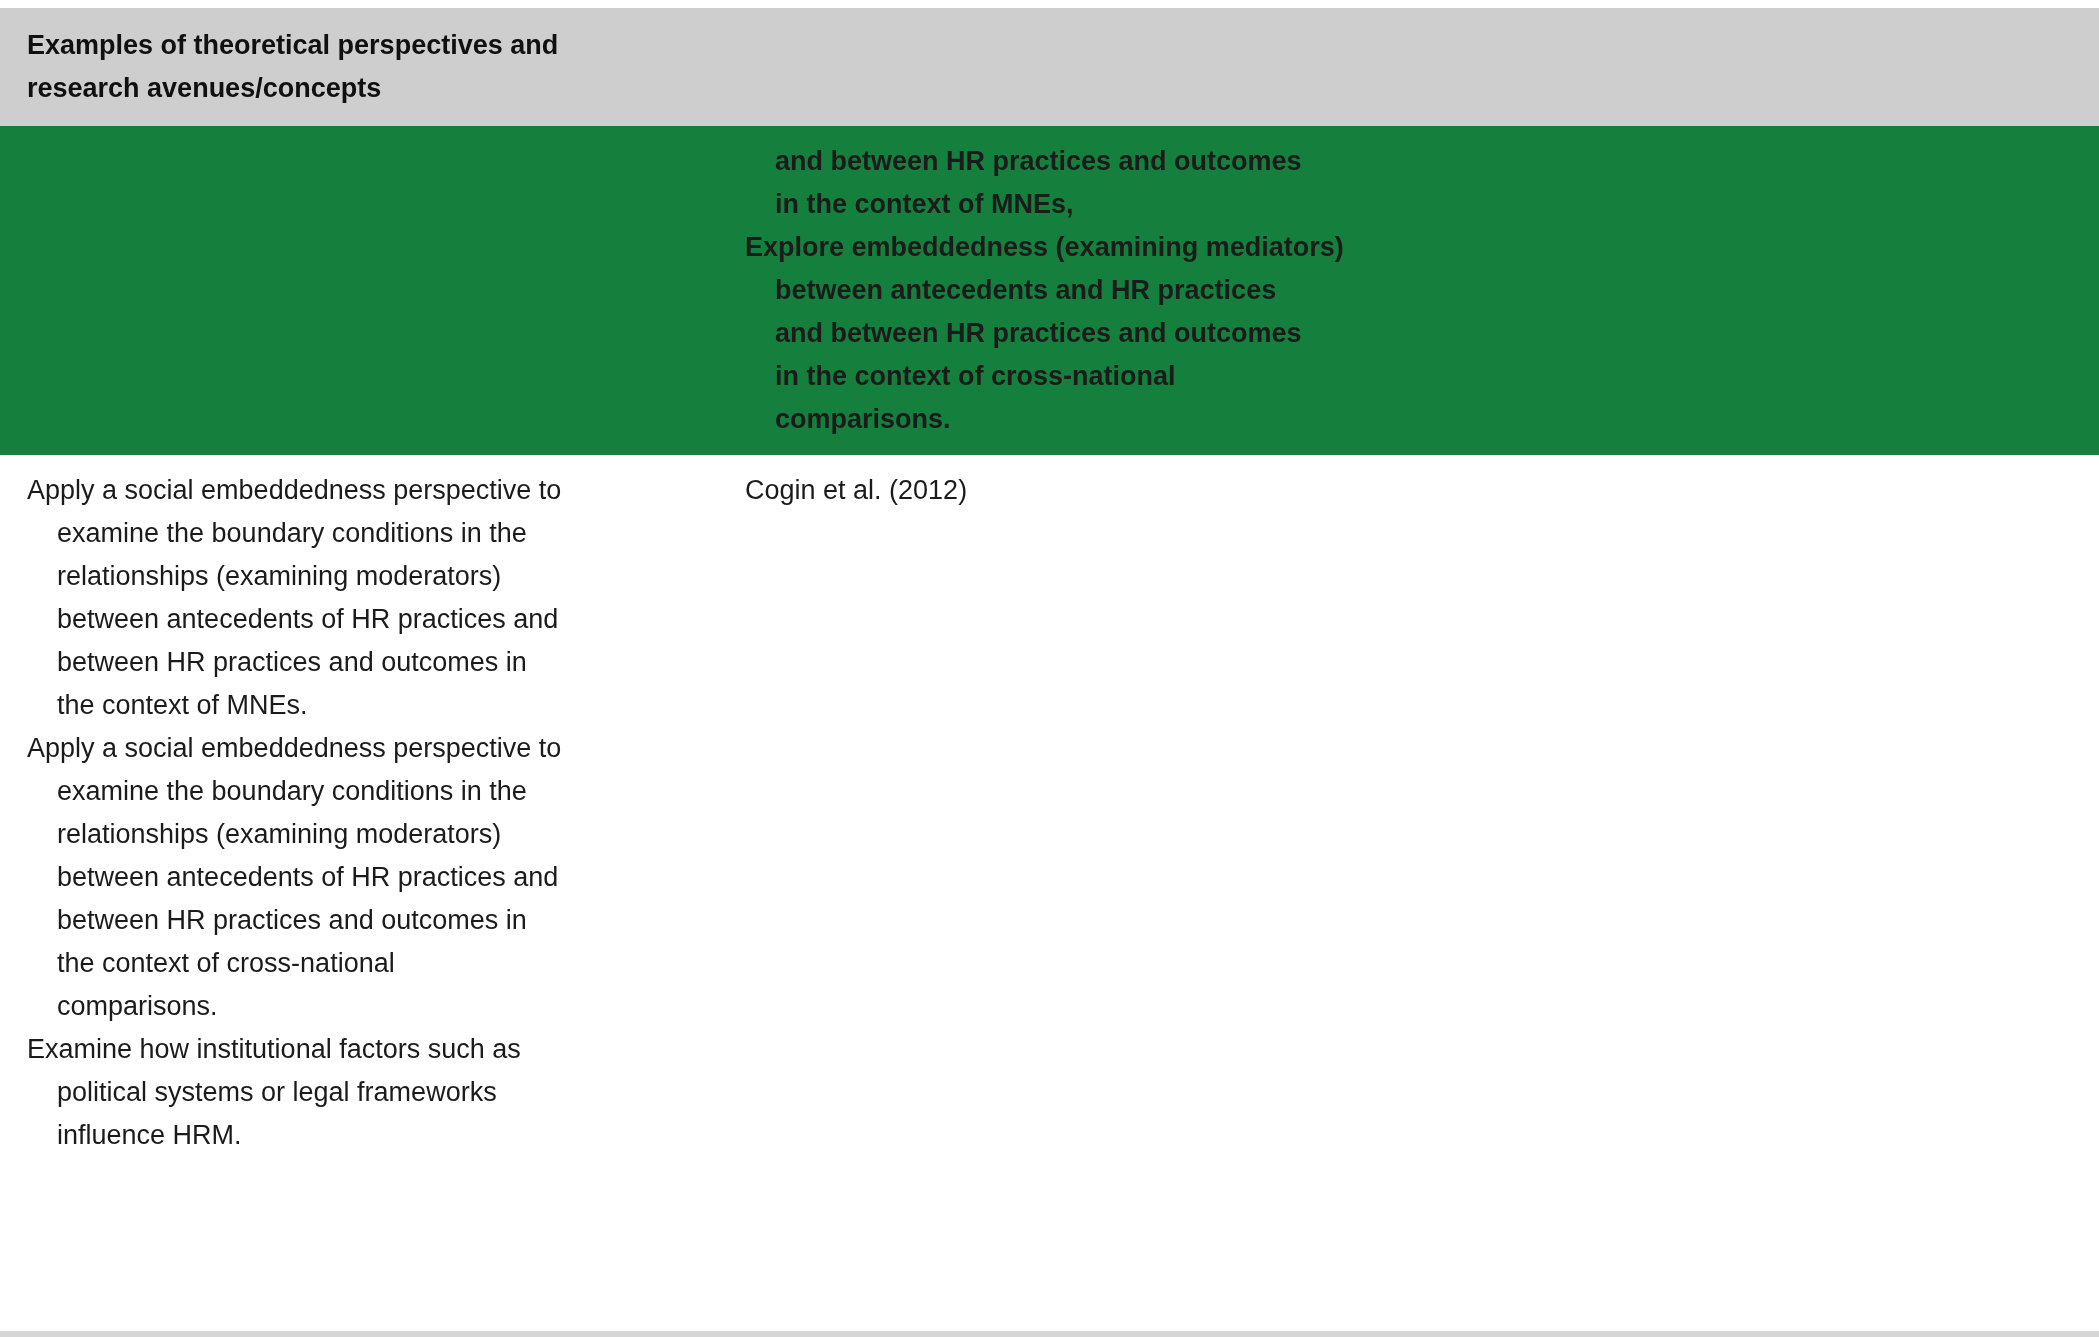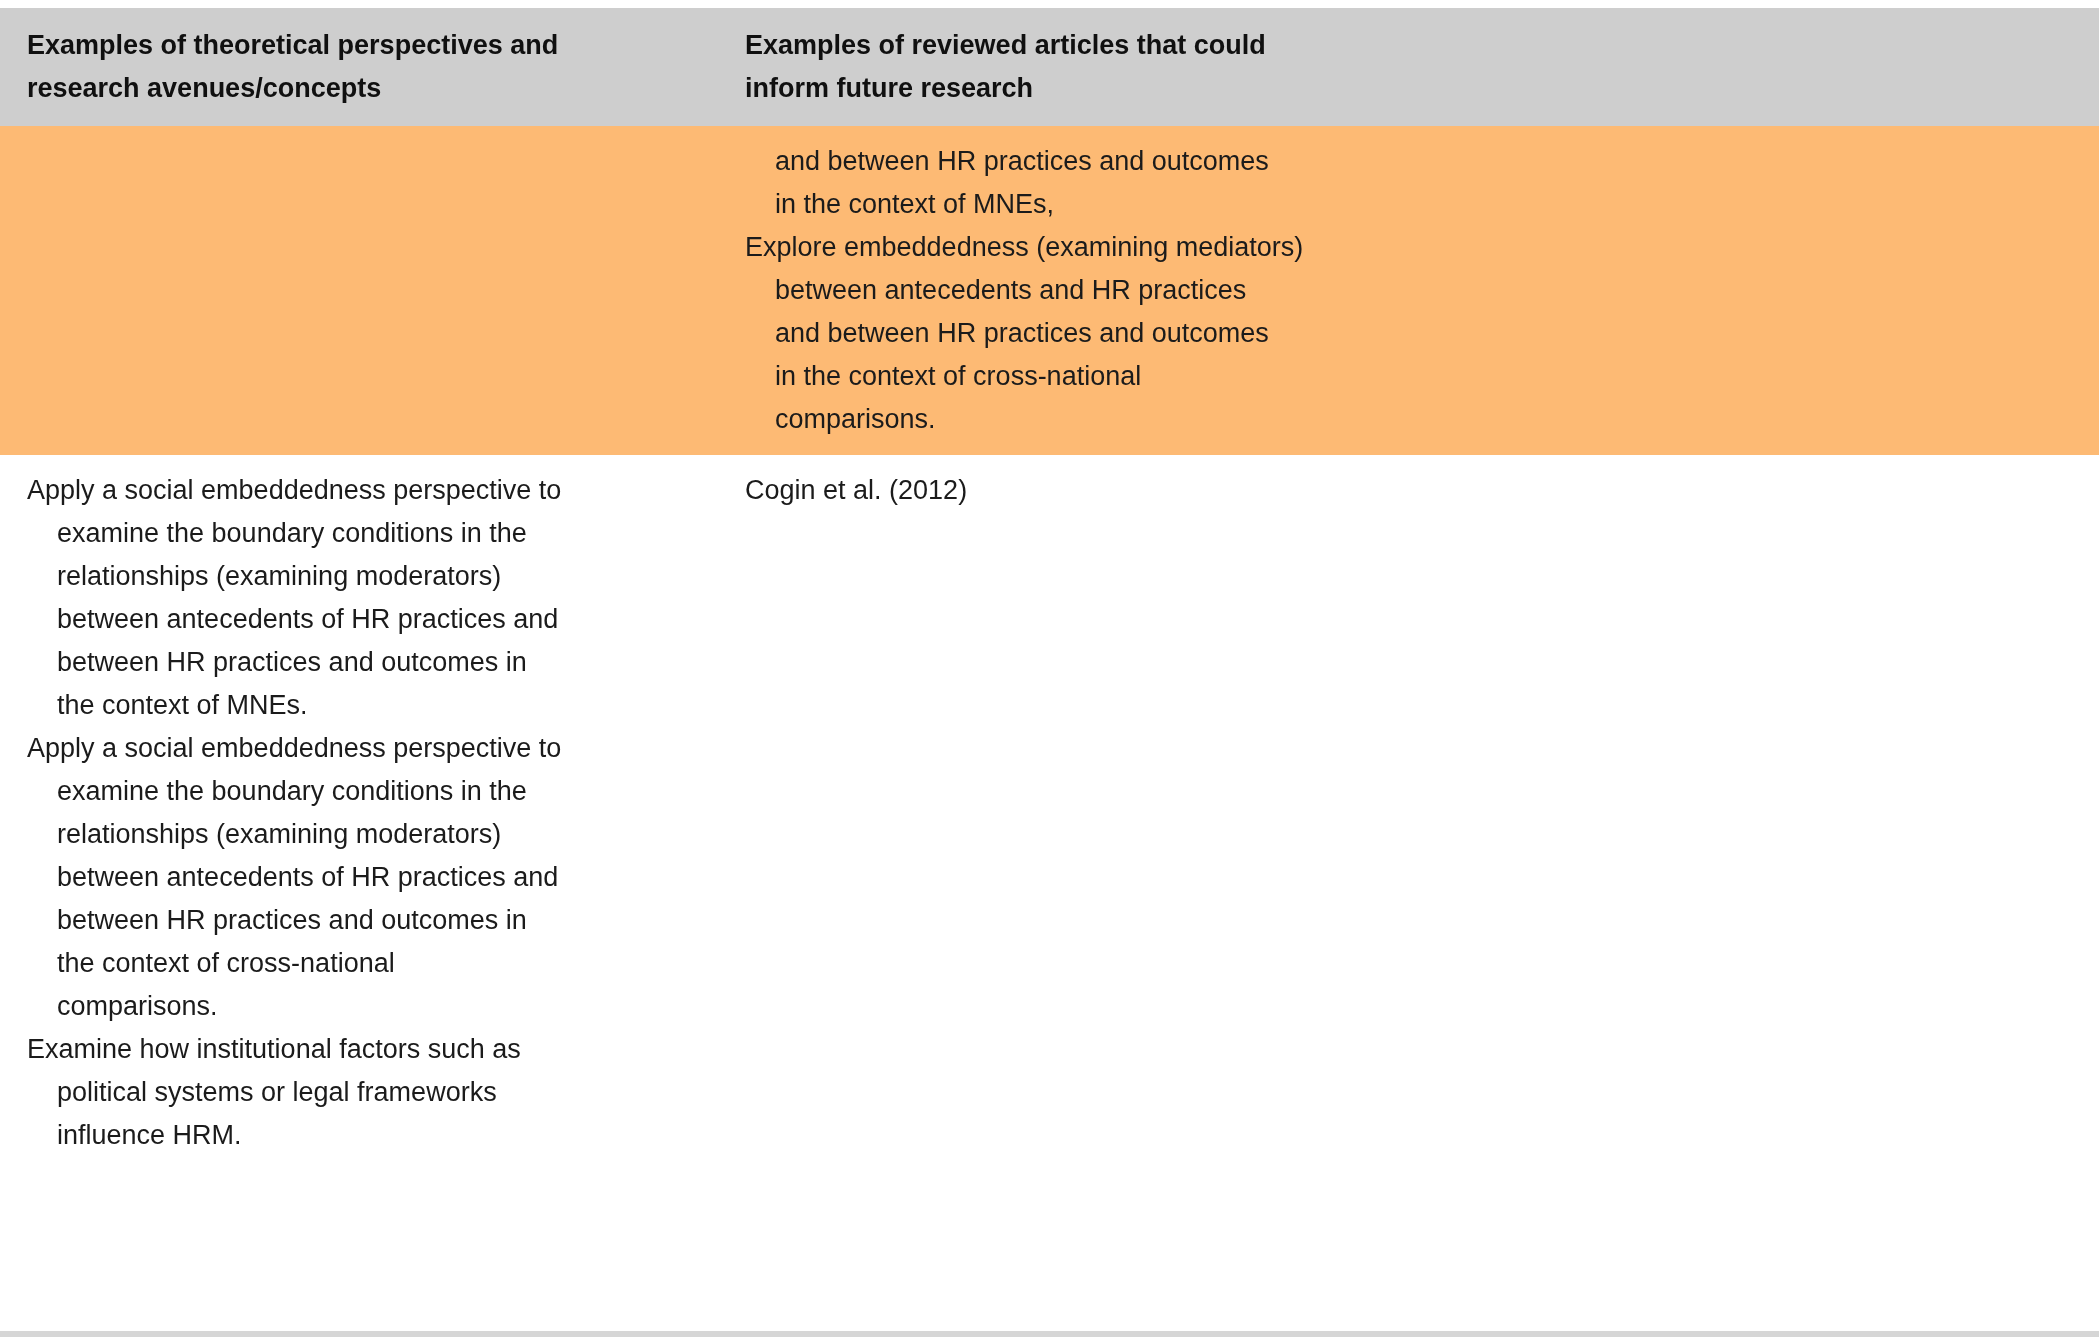--- a/index.html
+++ b/index.html
@@ -31,21 +31,22 @@
   }
   .header .cell {
     white-space: pre-line;
   }
   .row {
     display: grid;
     grid-template-columns: 718px 750px 1fr;
     padding: 14px 0 14px 0;
   }
   .row.shaded {
-    background: #fdba74;
+    background: #15803d;
+    font-weight: bold;
   }
   .cell {
     padding: 0 24px 0 27px;
   }
   .para {
     margin: 0;
     padding-left: 30px;
     text-indent: -30px;
     white-space: pre-line;
   }
@@ -62,22 +63,20 @@
   }
 </style>
 </head>
 <body>
 
 <div class="page">
 
   <div class="header">
     <div class="cell">Examples of theoretical perspectives and
 research avenues/concepts</div>
-    <div class="cell">Examples of reviewed articles that could
-inform future research</div>
   </div>
 
   <div id="rows">
       <div class="row shaded">
         <div class="cell"></div>
         <div class="cell">
           <p class="para cont">and between HR practices and outcomes
 in the context of MNEs,</p>
           <p class="para">Explore embeddedness (examining mediators)
 between antecedents and HR practices

